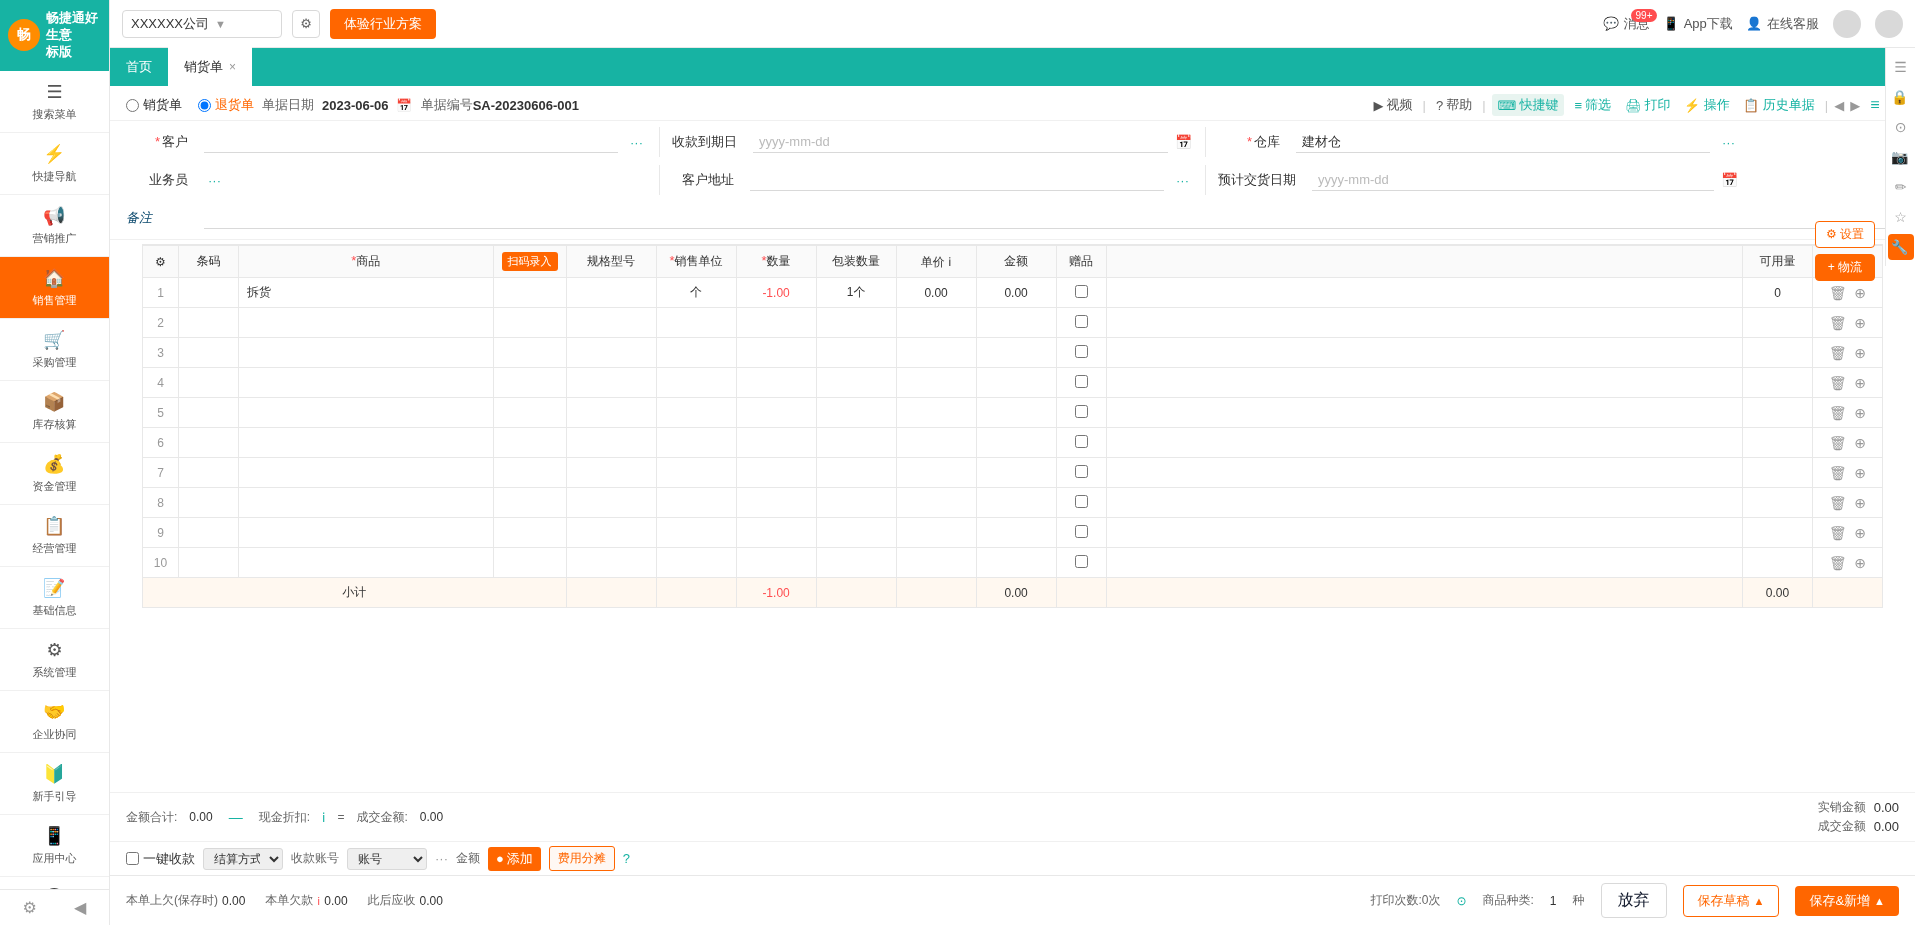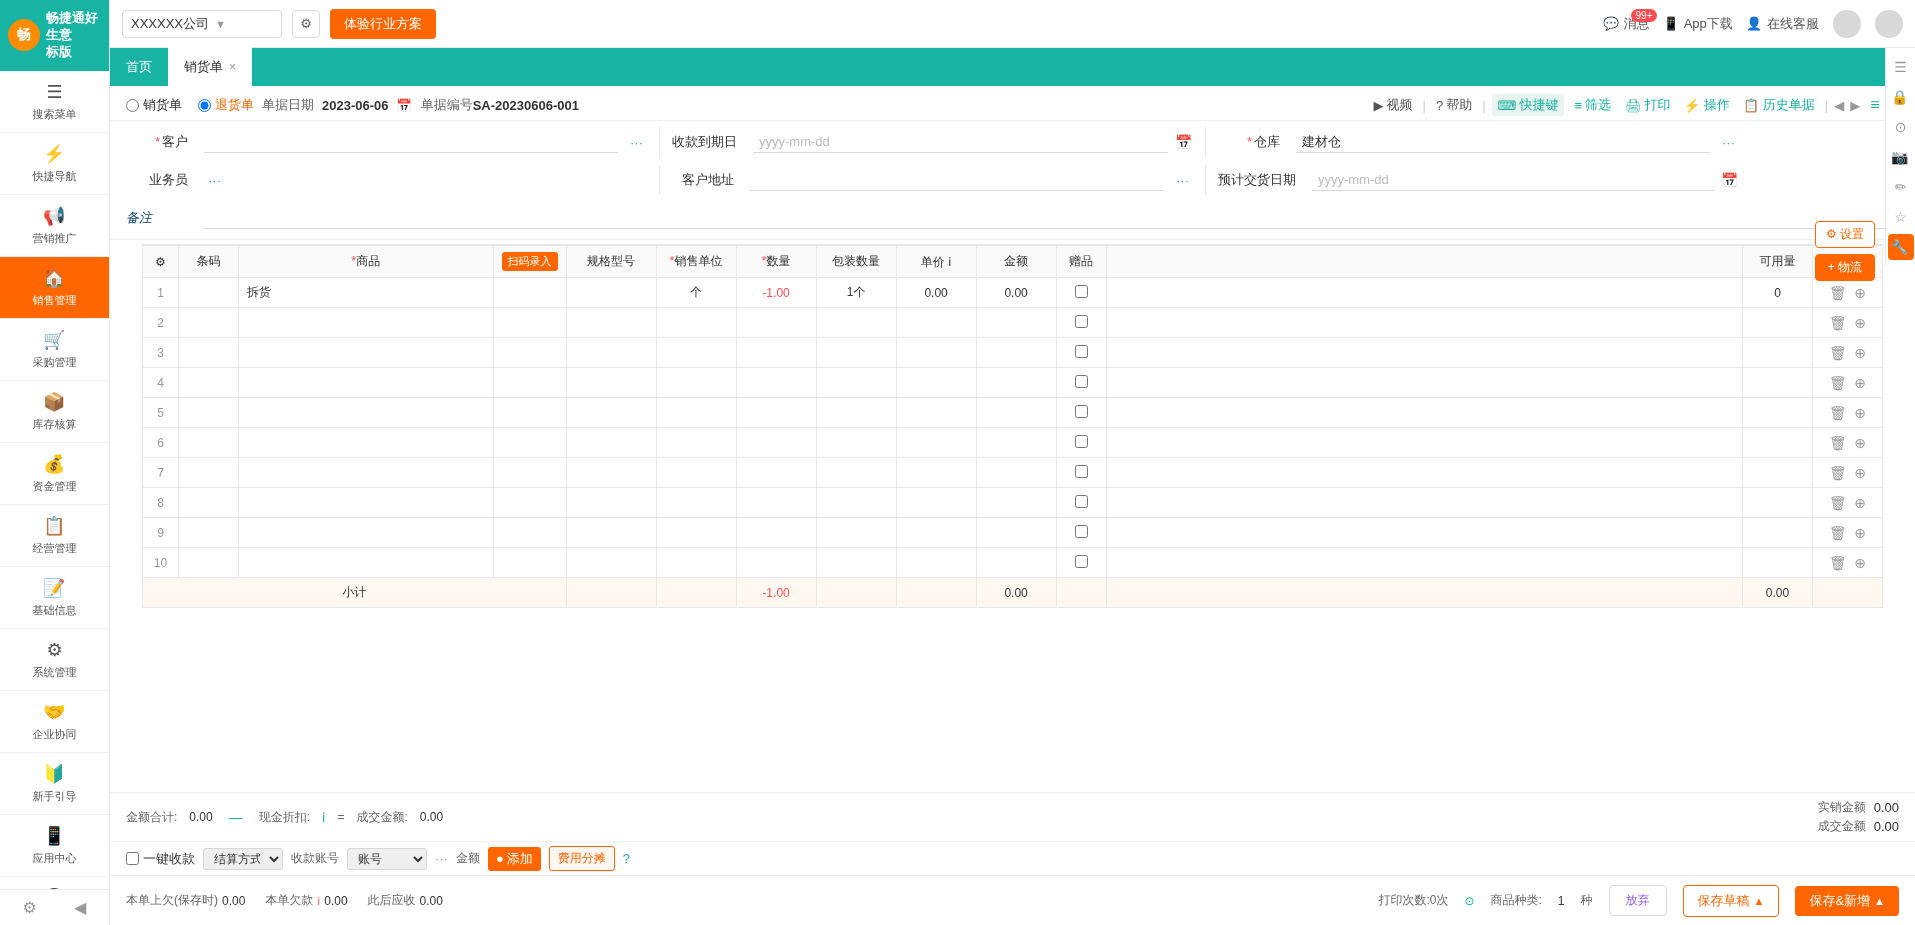--- a/index.html
+++ b/index.html
@@ -82,21 +82,21 @@
     .fenyong-btn { border: 1px solid #ff6600; color: #ff6600; background: #fff8f3; border-radius: 3px; padding: 3px 8px; cursor: pointer; font-size: 12px; }
     .help-icon { color: #17b3a3; cursor: pointer; font-size: 13px; }
 
     
     .bottom-bar { height: 50px; background: #fff; border-top: 1px solid #e8e8e8; display: flex; align-items: center; padding: 0 16px; gap: 20px; flex-shrink: 0; }
     .bottom-stat { display: flex; align-items: center; gap: 4px; }
     .bottom-label { color: #666; font-size: 12px; }
     .bottom-value { color: #333; font-size: 12px; }
     .bottom-info { color: #ff4d4f; font-size: 11px; cursor: pointer; }
     .bottom-right { margin-left: auto; display: flex; align-items: center; gap: 16px; }
-    .abandon-btn { border: 1px solid #d9d9d9; background: #fff; color: #8b5cf6; border-radius: 4px; padding: 6px 16px; cursor: pointer; font-size: 12px; }
+    .abandon-btn { border: 1px solid #d9d9d9; background: #fff; color: #0f172a; border-radius: 4px; padding: 6px 16px; cursor: pointer; font-size: 16px; }
     .save-draft-btn { border: 1px solid #ff6600; background: #fff; color: #ff6600; border-radius: 4px; padding: 6px 14px; cursor: pointer; font-size: 13px; display: flex; align-items: center; gap: 4px; }
     .save-new-btn { background: #ff6600; color: #fff; border: none; border-radius: 4px; padding: 6px 14px; cursor: pointer; font-size: 13px; display: flex; align-items: center; gap: 4px; }
     .btn-arrow { font-size: 11px; }
 
     .content-inner { flex: 1; display: flex; flex-direction: column; overflow: hidden; position: relative; }
 
     .form-top-actions { display: flex; align-items: center; gap: 6px; margin-left: auto; }
     .divider-line { border: none; border-top: 1px solid #f0f0f0; margin: 4px 0; }
 
     .remark-row { display: flex; align-items: center; gap: 8px; padding: 4px 0; }

